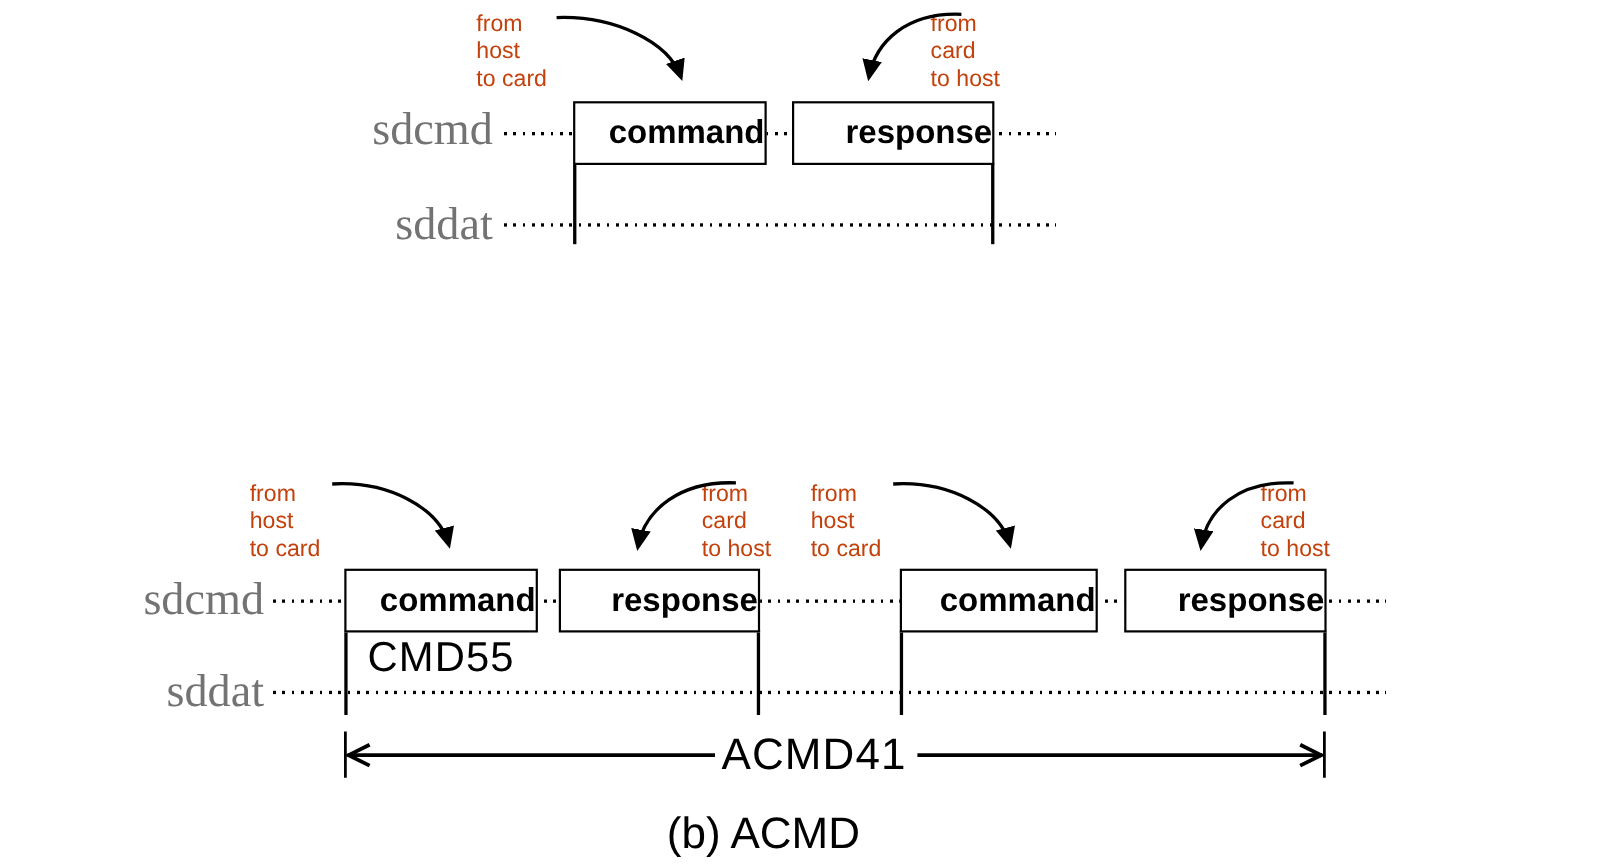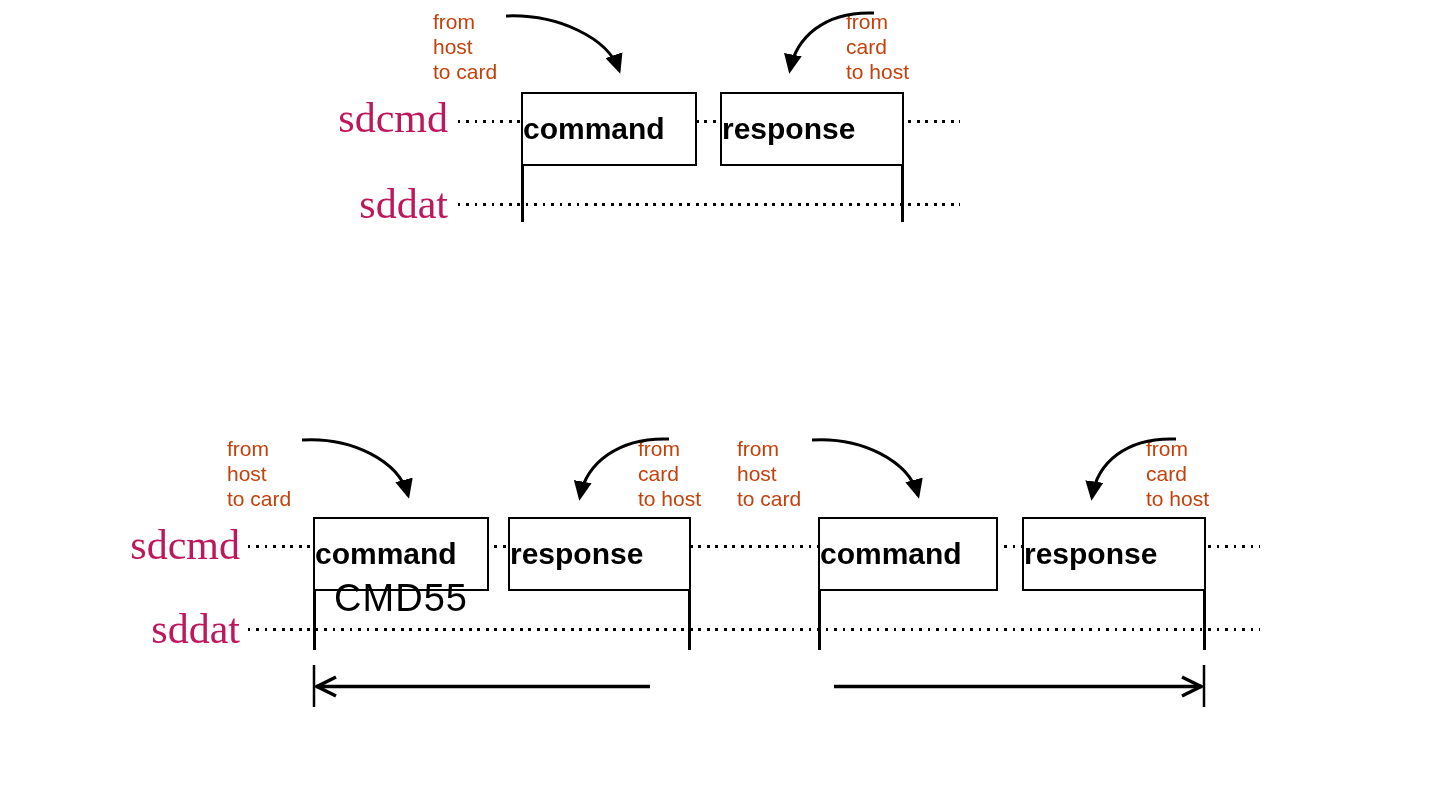--- a/index.html
+++ b/index.html
@@ -6,30 +6,30 @@
   #stage{
     position:relative;width:1452px;height:788px;background:#ffffff;overflow:hidden;
     font-family:"Liberation Sans",sans-serif;color:#000;
   }
   .ann{
     position:absolute;width:120px;text-align:left;
     font:21px/25px "Liberation Sans",sans-serif;color:#c2410c;
   }
   .sig{
     position:absolute;width:118px;text-align:right;
-    font:42px/44px "Liberation Serif",serif;color:#be185d;
+    font:42px/44px "Liberation Serif",serif;color:#737373;
   }
   .dots{
     position:absolute;height:3px;
     background:repeating-linear-gradient(to right,#000 0 2.5px,transparent 2.5px 8.5px);
   }
   .sbox{
-    position:absolute;height:74px;box-sizing:border-box;
+    position:absolute;height:58px;box-sizing:border-box;
     border:2.5px solid #000;background:#fff;
-    display:flex;align-items:center;justify-content:flex-start;
+    display:flex;align-items:center;justify-content:flex-end;
     font:bold 30px/30px "Liberation Sans",sans-serif;
   }
   .vline{position:absolute;width:2.5px;background:#000;}
   .sub{
     position:absolute;text-align:center;
     font:300 38px/40px "Liberation Sans",sans-serif;letter-spacing:1px;
   }
   .cap{
     position:absolute;text-align:center;
     font:40px/50px "Liberation Sans",sans-serif;
@@ -113,21 +113,23 @@
   </div>
   <div class="sbox" style="left:818px;top:517px;width:180px;">
     <span>command</span>
   </div>
   <div class="sbox" style="left:1022px;top:517px;width:184px;">
     <span>response</span>
   </div>
 
   <div class="sub" style="left:313px;top:578px;width:176px;">CMD55</div>
 
+  <div class="dimlabel" style="left:640px;top:664px;width:200px;">ACMD41</div>
 
+  <div class="cap" style="left:494px;top:733px;width:400px;">(b) ACMD</div>
 
   <svg class="overlay" viewBox="0 0 1452 788" aria-hidden="true">
     <defs>
       <marker id="ah" markerWidth="6.5" markerHeight="6" refX="5.2" refY="3" orient="auto">
         <path d="M0,0 L6.5,3 L0,6 Z" fill="#000"></path>
       </marker>
     </defs>
 
     <path d="M506,16 C558,14 608,38 619,70" fill="none" stroke="#000" stroke-width="3" marker-end="url(#ah)"></path>
     <path d="M874,13 C824,11 796,38 790,70" fill="none" stroke="#000" stroke-width="3" marker-end="url(#ah)"></path>

